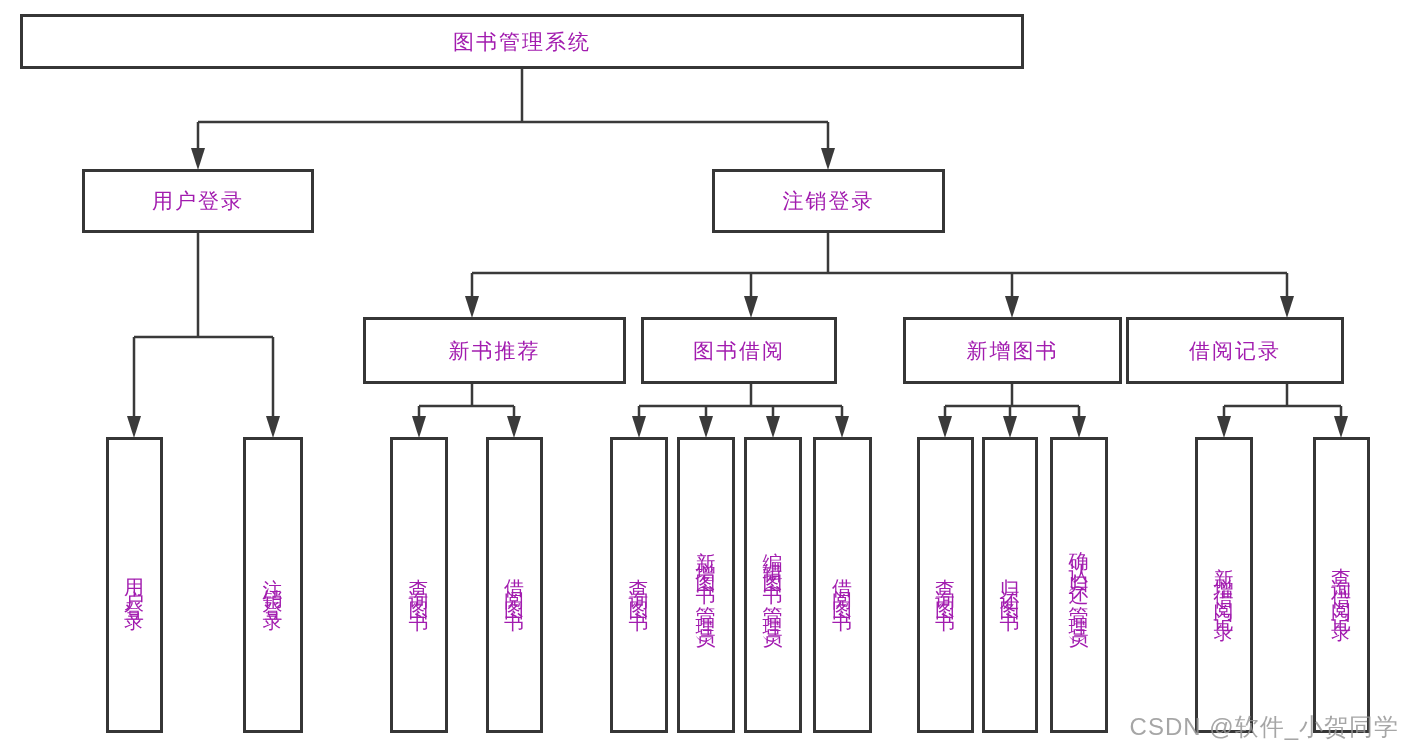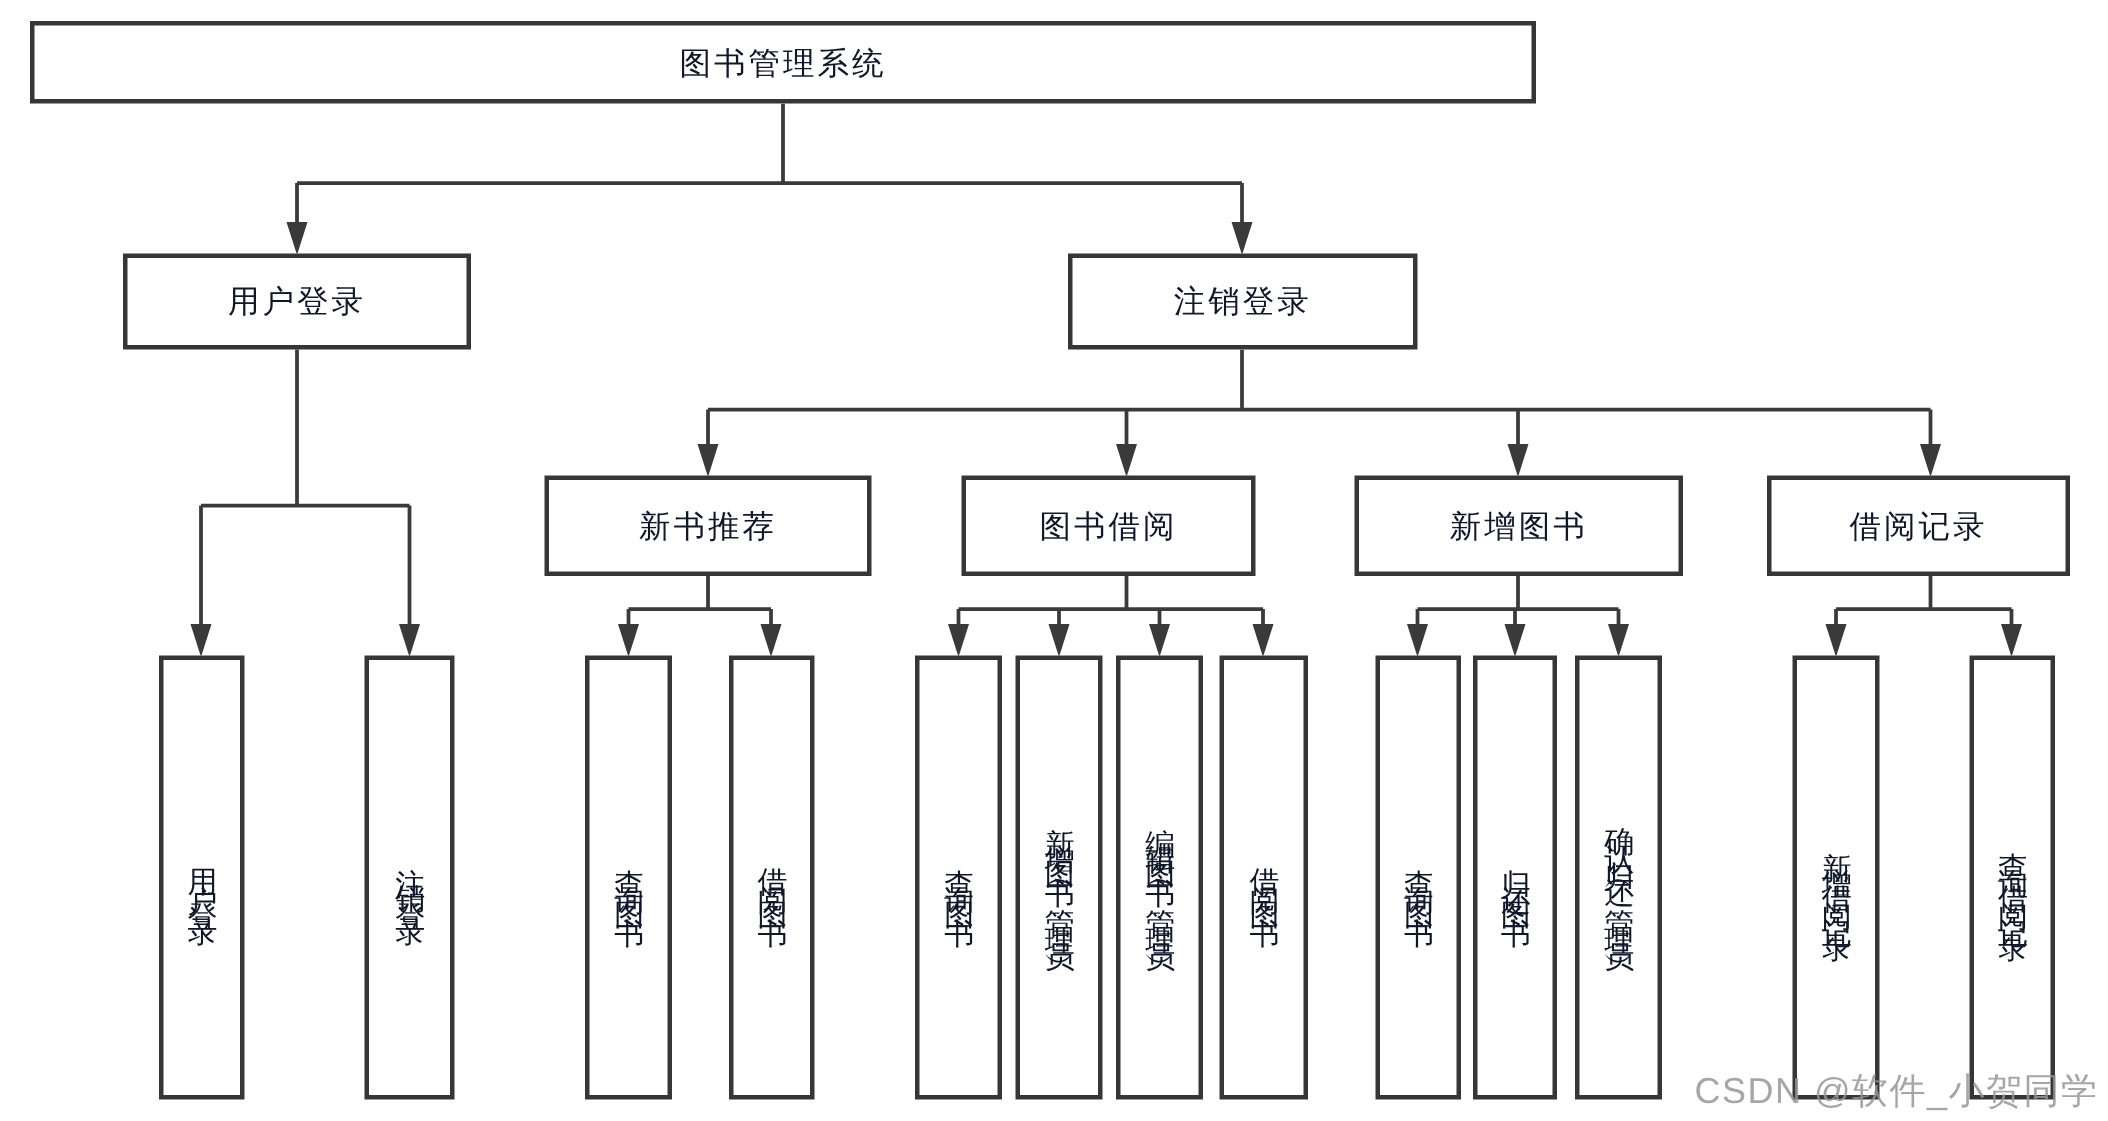--- a/index.html
+++ b/index.html
@@ -12,21 +12,21 @@
   }
   svg.wires{position:absolute;left:0;top:0;z-index:1;}
   .node{
     position:absolute;
     box-sizing:border-box;
     border:3px solid #363636;
     background:#ffffff;
     display:flex;
     align-items:center;
     justify-content:center;
-    color:#0f172a;
+    color:#a21caf;
     z-index:2;
   }
   .node.h{font-size:21px;letter-spacing:2px;white-space:nowrap;}
   .node.v{
     writing-mode:vertical-rl;
     text-orientation:mixed;
     font-size:20px;
     letter-spacing:11px;
     line-height:1.1;
   }
@@ -90,30 +90,30 @@
     <span>图书管理系统</span>
   </div>
 
   <div class="node h" style="left:82px;top:169px;width:232px;height:64px">
     <span>用户登录</span>
   </div>
   <div class="node h" style="left:712px;top:169px;width:233px;height:64px">
     <span>注销登录</span>
   </div>
 
-  <div class="node h" style="left:363px;top:317px;width:218px;height:67px">
+  <div class="node h" style="left:363px;top:317px;width:263px;height:67px">
     <span>新书推荐</span>
   </div>
   <div class="node h" style="left:641px;top:317px;width:196px;height:67px">
     <span>图书借阅</span>
   </div>
   <div class="node h" style="left:903px;top:317px;width:219px;height:67px">
     <span>新增图书</span>
   </div>
-  <div class="node h" style="left:1178px;top:317px;width:202px;height:67px">
+  <div class="node h" style="left:1126px;top:317px;width:218px;height:67px">
     <span>借阅记录</span>
   </div>
 
   <div class="node v" style="left:106px;top:437px;width:57px;height:296px">
     <span>用户登录</span>
   </div>
   <div class="node v" style="left:243px;top:437px;width:60px;height:296px">
     <span>注销登录</span>
   </div>
 

